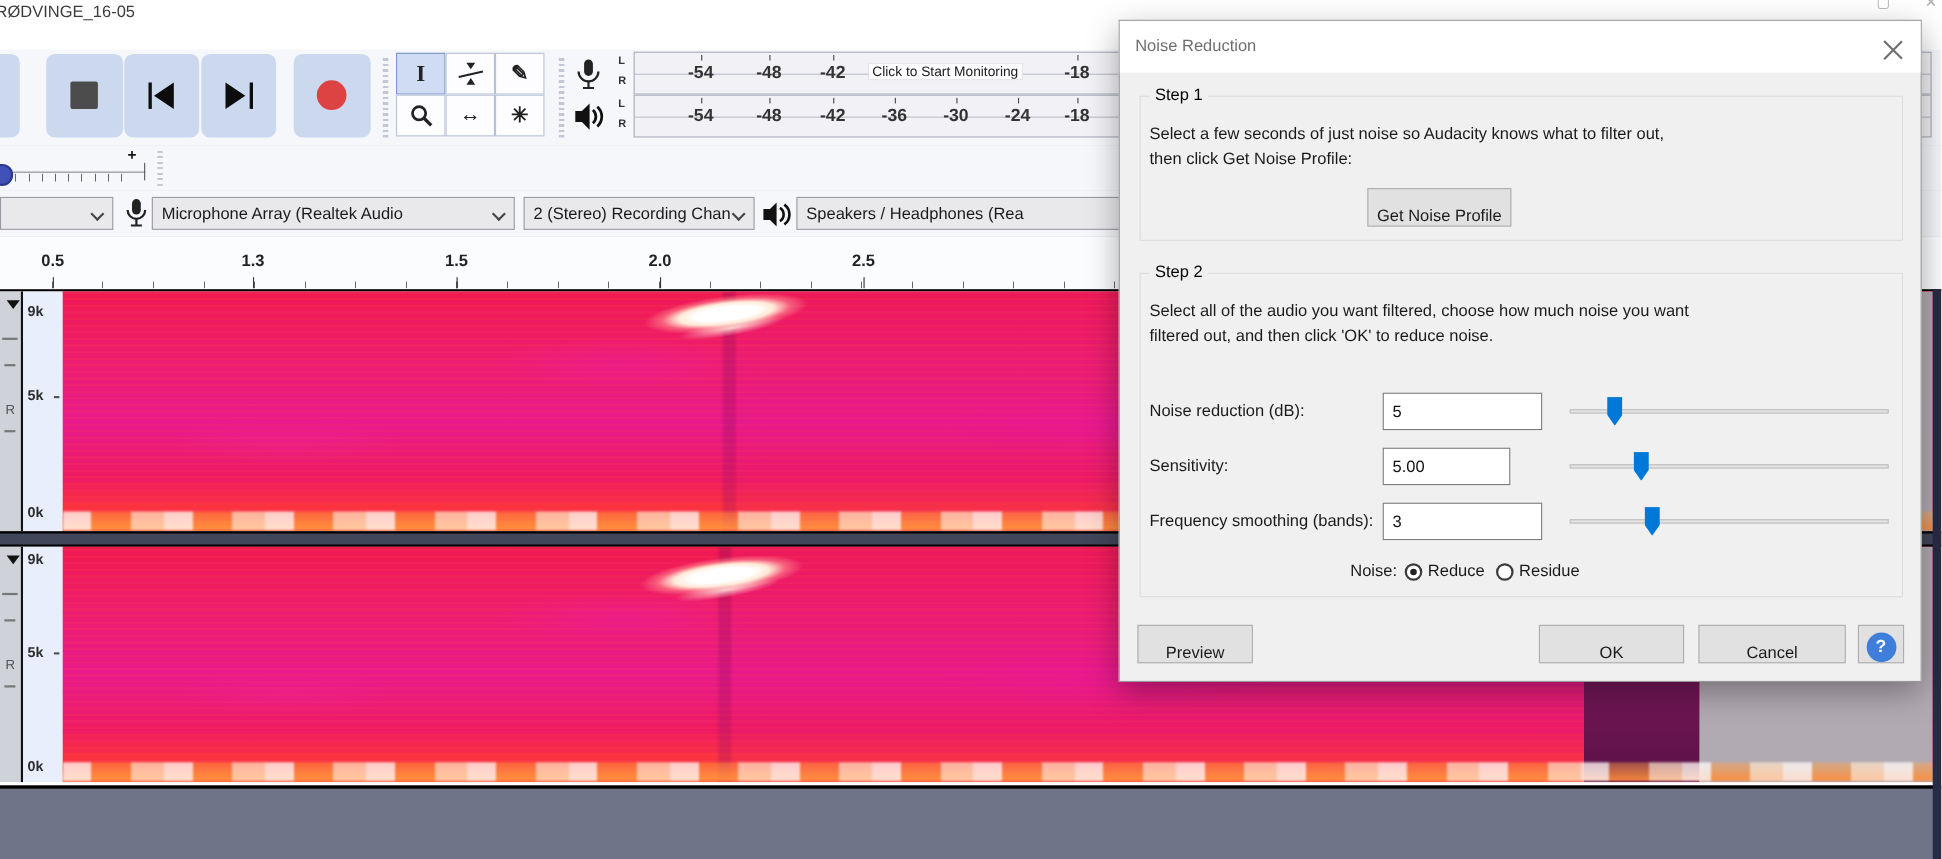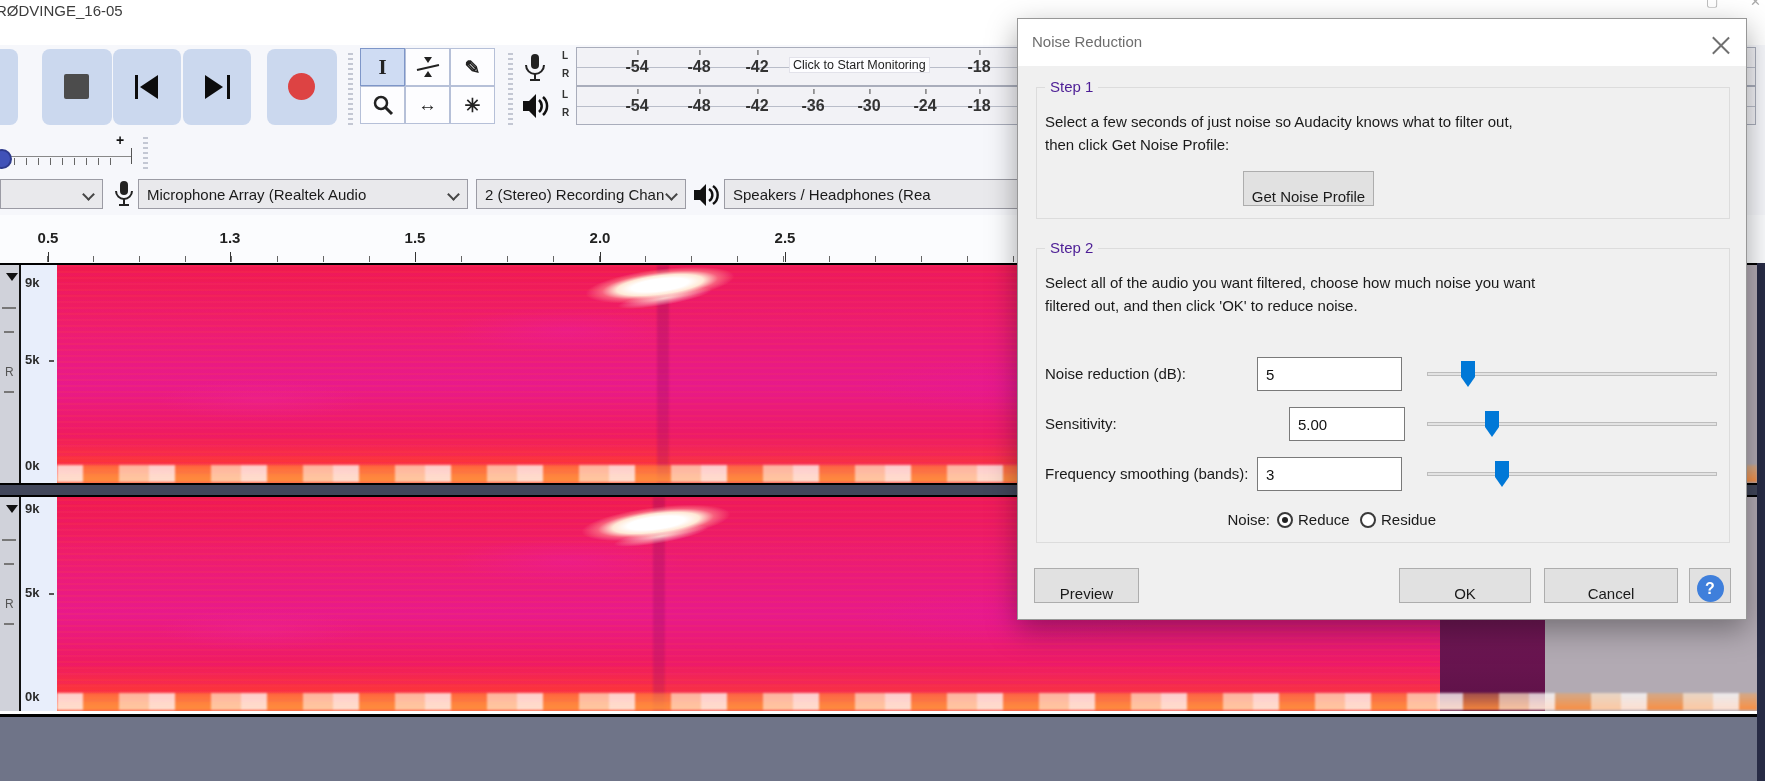--- a/index.html
+++ b/index.html
@@ -74,21 +74,21 @@
   .scrollstrip{left:1757px;top:263px;width:8px;height:518px;background:#272b45;}
   
   .dialog{left:1017px;top:18px;width:730px;height:602px;background:#f0f0f0;
           border:1px solid #979797;box-shadow:0 10px 28px rgba(0,0,0,.35);box-sizing:border-box;}
   .dlg-titlebar{left:0;top:0;width:728px;height:47px;background:#fff;}
   .dlg-title{left:14px;top:14px;color:#6e6e6e;}
   .xicon{left:694px;top:15px;width:18px;height:18px;cursor:pointer;}
   .xicon::before,.xicon::after{content:"";position:absolute;left:8px;top:0;width:1.6px;height:23px;background:#707070;}
   .xicon::before{transform:rotate(45deg);} .xicon::after{transform:rotate(-45deg);}
   .group{border:1px solid #dcdcdc;background:#f0f0f0;box-sizing:border-box;}
-  .group-label{position:absolute;top:-10px;left:8px;background:#f0f0f0;padding:0 5px;color:#4c1d95;}
+  .group-label{position:absolute;top:-10px;left:8px;background:#f0f0f0;padding:0 5px;color:#000000;}
   .dtext{color:#1a1a1a;white-space:nowrap;}
   .wbtn{background:#e1e1e1;border:1px solid #adadad;box-sizing:border-box;display:flex;
         align-items:flex-end;justify-content:center;color:#1a1a1a;cursor:pointer;}
   .winput{background:#fff;border:1px solid #7a7a7a;box-sizing:border-box;font-family:"Liberation Sans",sans-serif;
           font-size:15px;padding:0 8px;color:#111;}
   .slider-track{height:4px;background:#e3e3e3;border:1px solid #bdbdbd;box-sizing:border-box;}
   .slider-thumb{width:14px;height:26px;background:#0078d7;
         clip-path:polygon(0 0,100% 0,100% 62%,50% 100%,0 62%);cursor:pointer;}
   .radio{width:16px;height:16px;border:2px solid #3a3a3a;border-radius:50%;background:#fff;box-sizing:border-box;}
   .radio.checked::after{content:"";position:absolute;left:3px;top:3px;width:6px;height:6px;border-radius:50%;background:#222;}
@@ -322,21 +322,21 @@
       <span class="group-label">Step 2</span>
       <span class="abs dtext" style="left:8px;top:25px;">Select all of the audio you want filtered, choose how much noise you want</span>
       <span class="abs dtext" style="left:8px;top:48px;">filtered out, and then click 'OK' to reduce noise.</span>
 
       <span class="abs dtext" style="left:8px;top:116px;">Noise reduction (dB):</span>
       <input class="abs winput" style="left: 220px; top: 108px; width: 145px; height: 34px;" value="5">
       <div class="abs slider-track" style="left:390px;top:123px;width:290px;"></div>
       <div class="abs slider-thumb" style="left:424px;top:112px;"></div>
 
       <span class="abs dtext" style="left:8px;top:166px;">Sensitivity:</span>
-      <input class="abs winput" style="left: 220px; top: 158px; width: 116px; height: 34px; margin-left: 32px;" value="5.00">
+      <input class="abs winput" style="left: 220px; top: 158px; width: 116px; height: 34px;" value="5.00">
       <div class="abs slider-track" style="left:390px;top:173px;width:290px;"></div>
       <div class="abs slider-thumb" style="left:448px;top:162px;"></div>
 
       <span class="abs dtext" style="left:8px;top:216px;">Frequency smoothing (bands):</span>
       <input class="abs winput" style="left: 220px; top: 208px; width: 145px; height: 34px;" value="3">
       <div class="abs slider-track" style="left:390px;top:223px;width:290px;"></div>
       <div class="abs slider-thumb" style="left:458px;top:212px;"></div>
 
       <span class="abs dtext" style="left:178px;top:262px;width:55px;text-align:right;">Noise:</span>
       <div class="abs radio checked" style="left:240px;top:263px;"></div>

